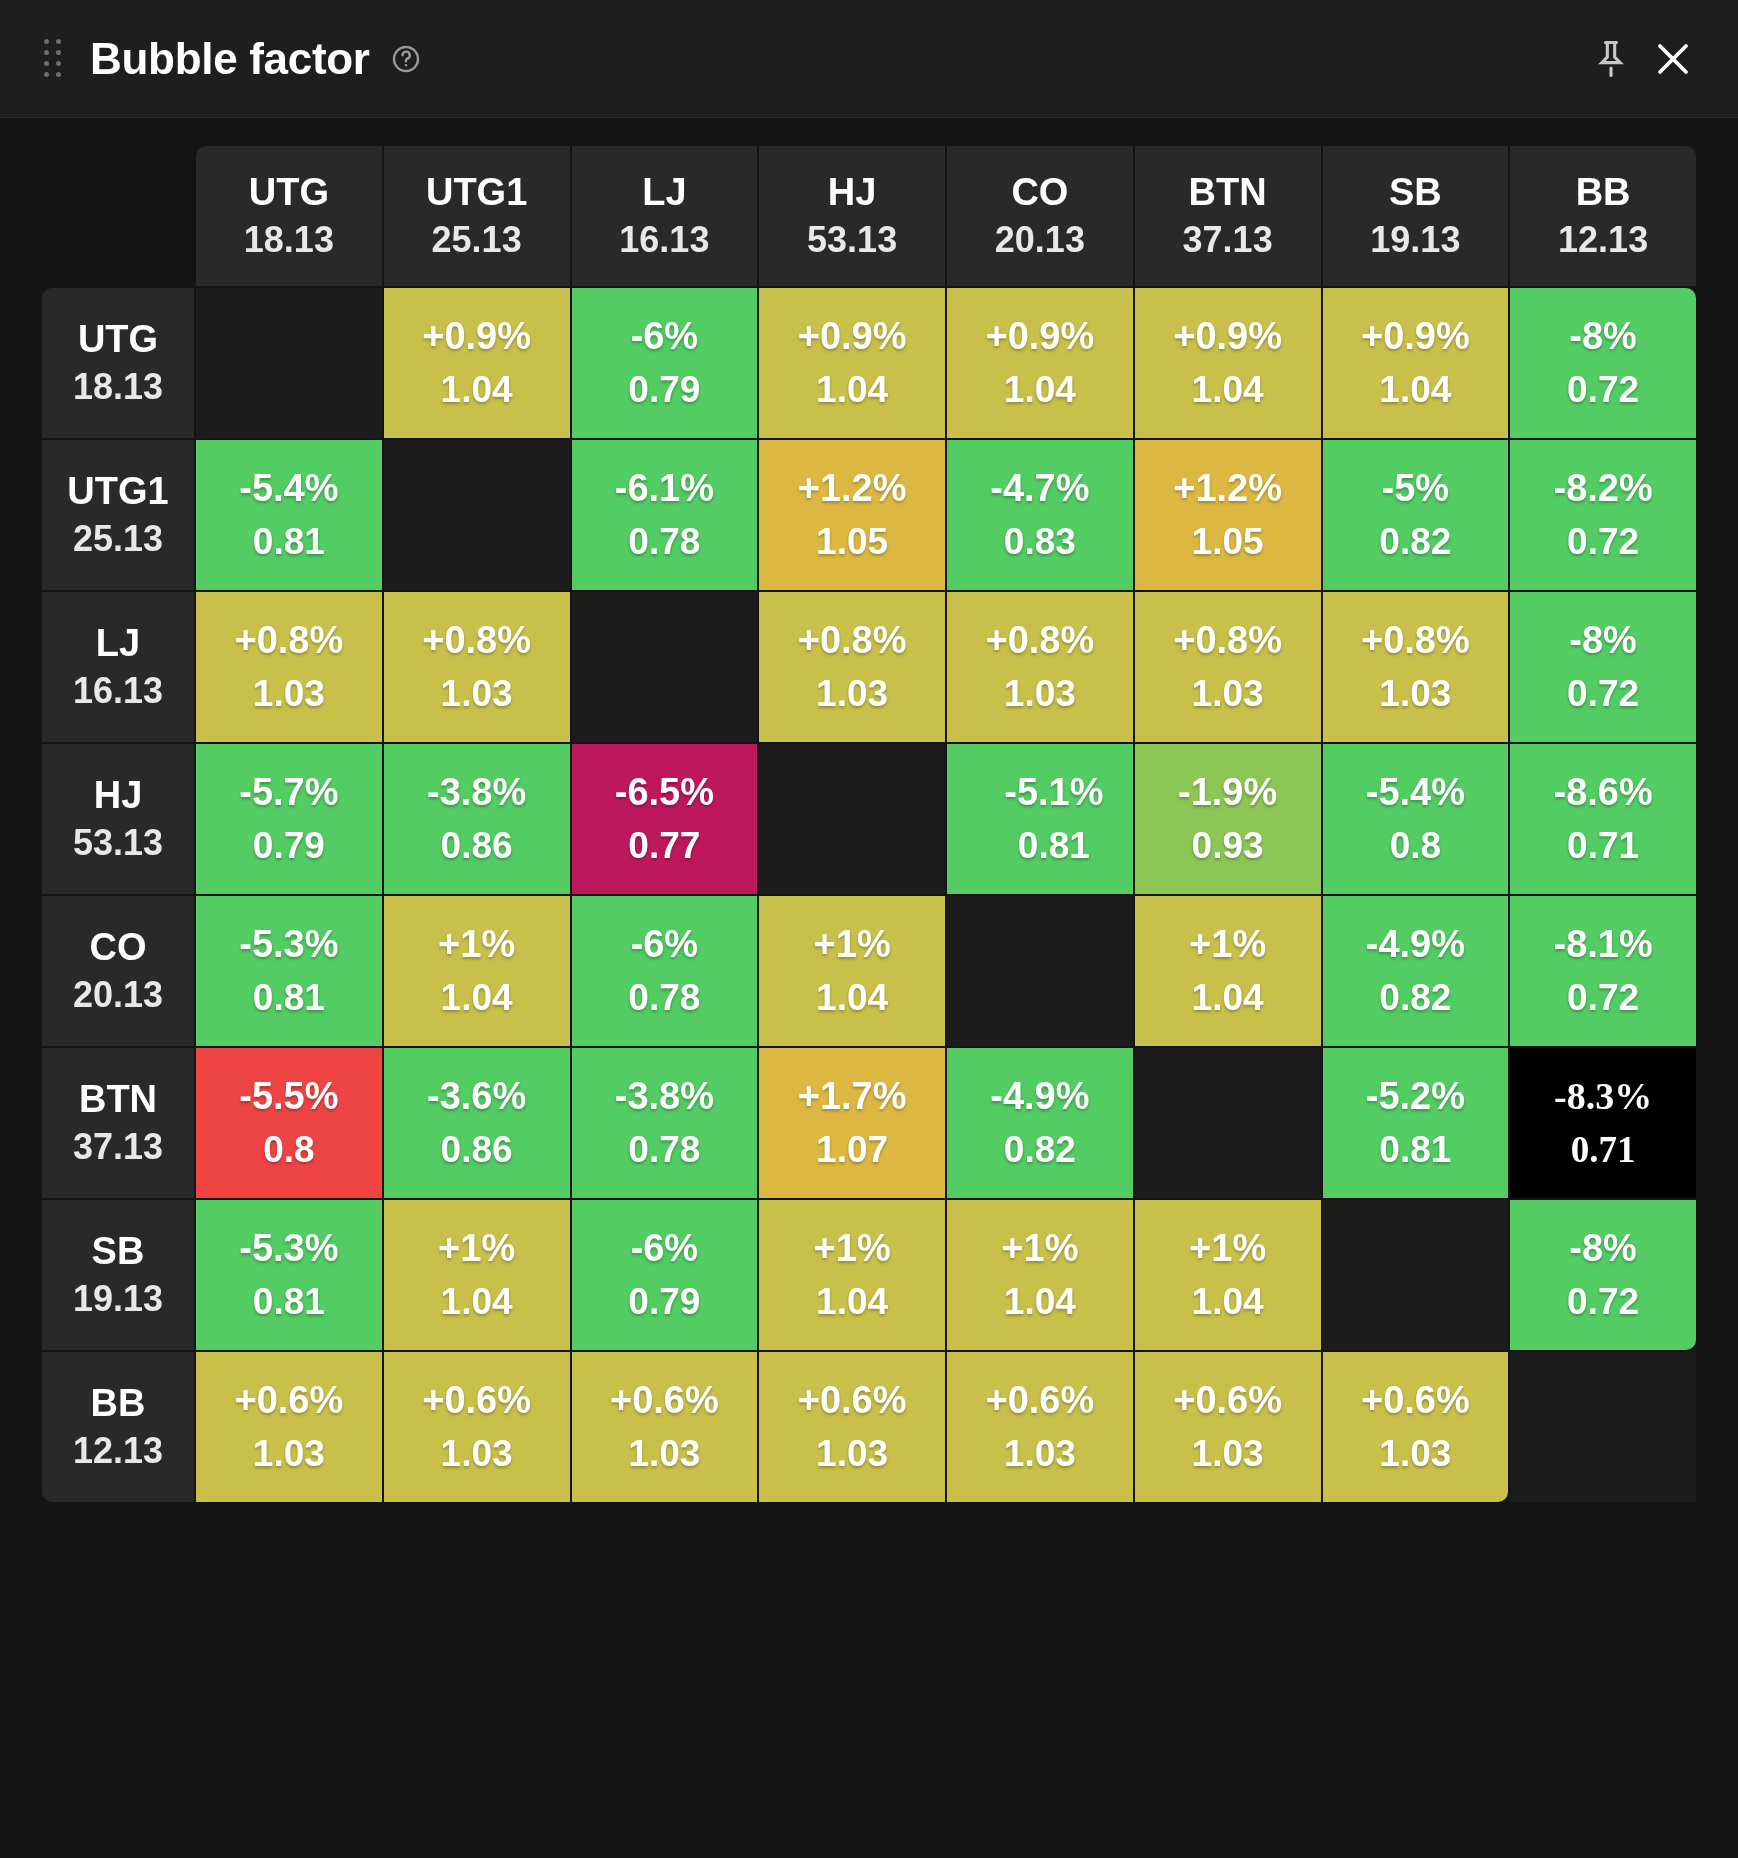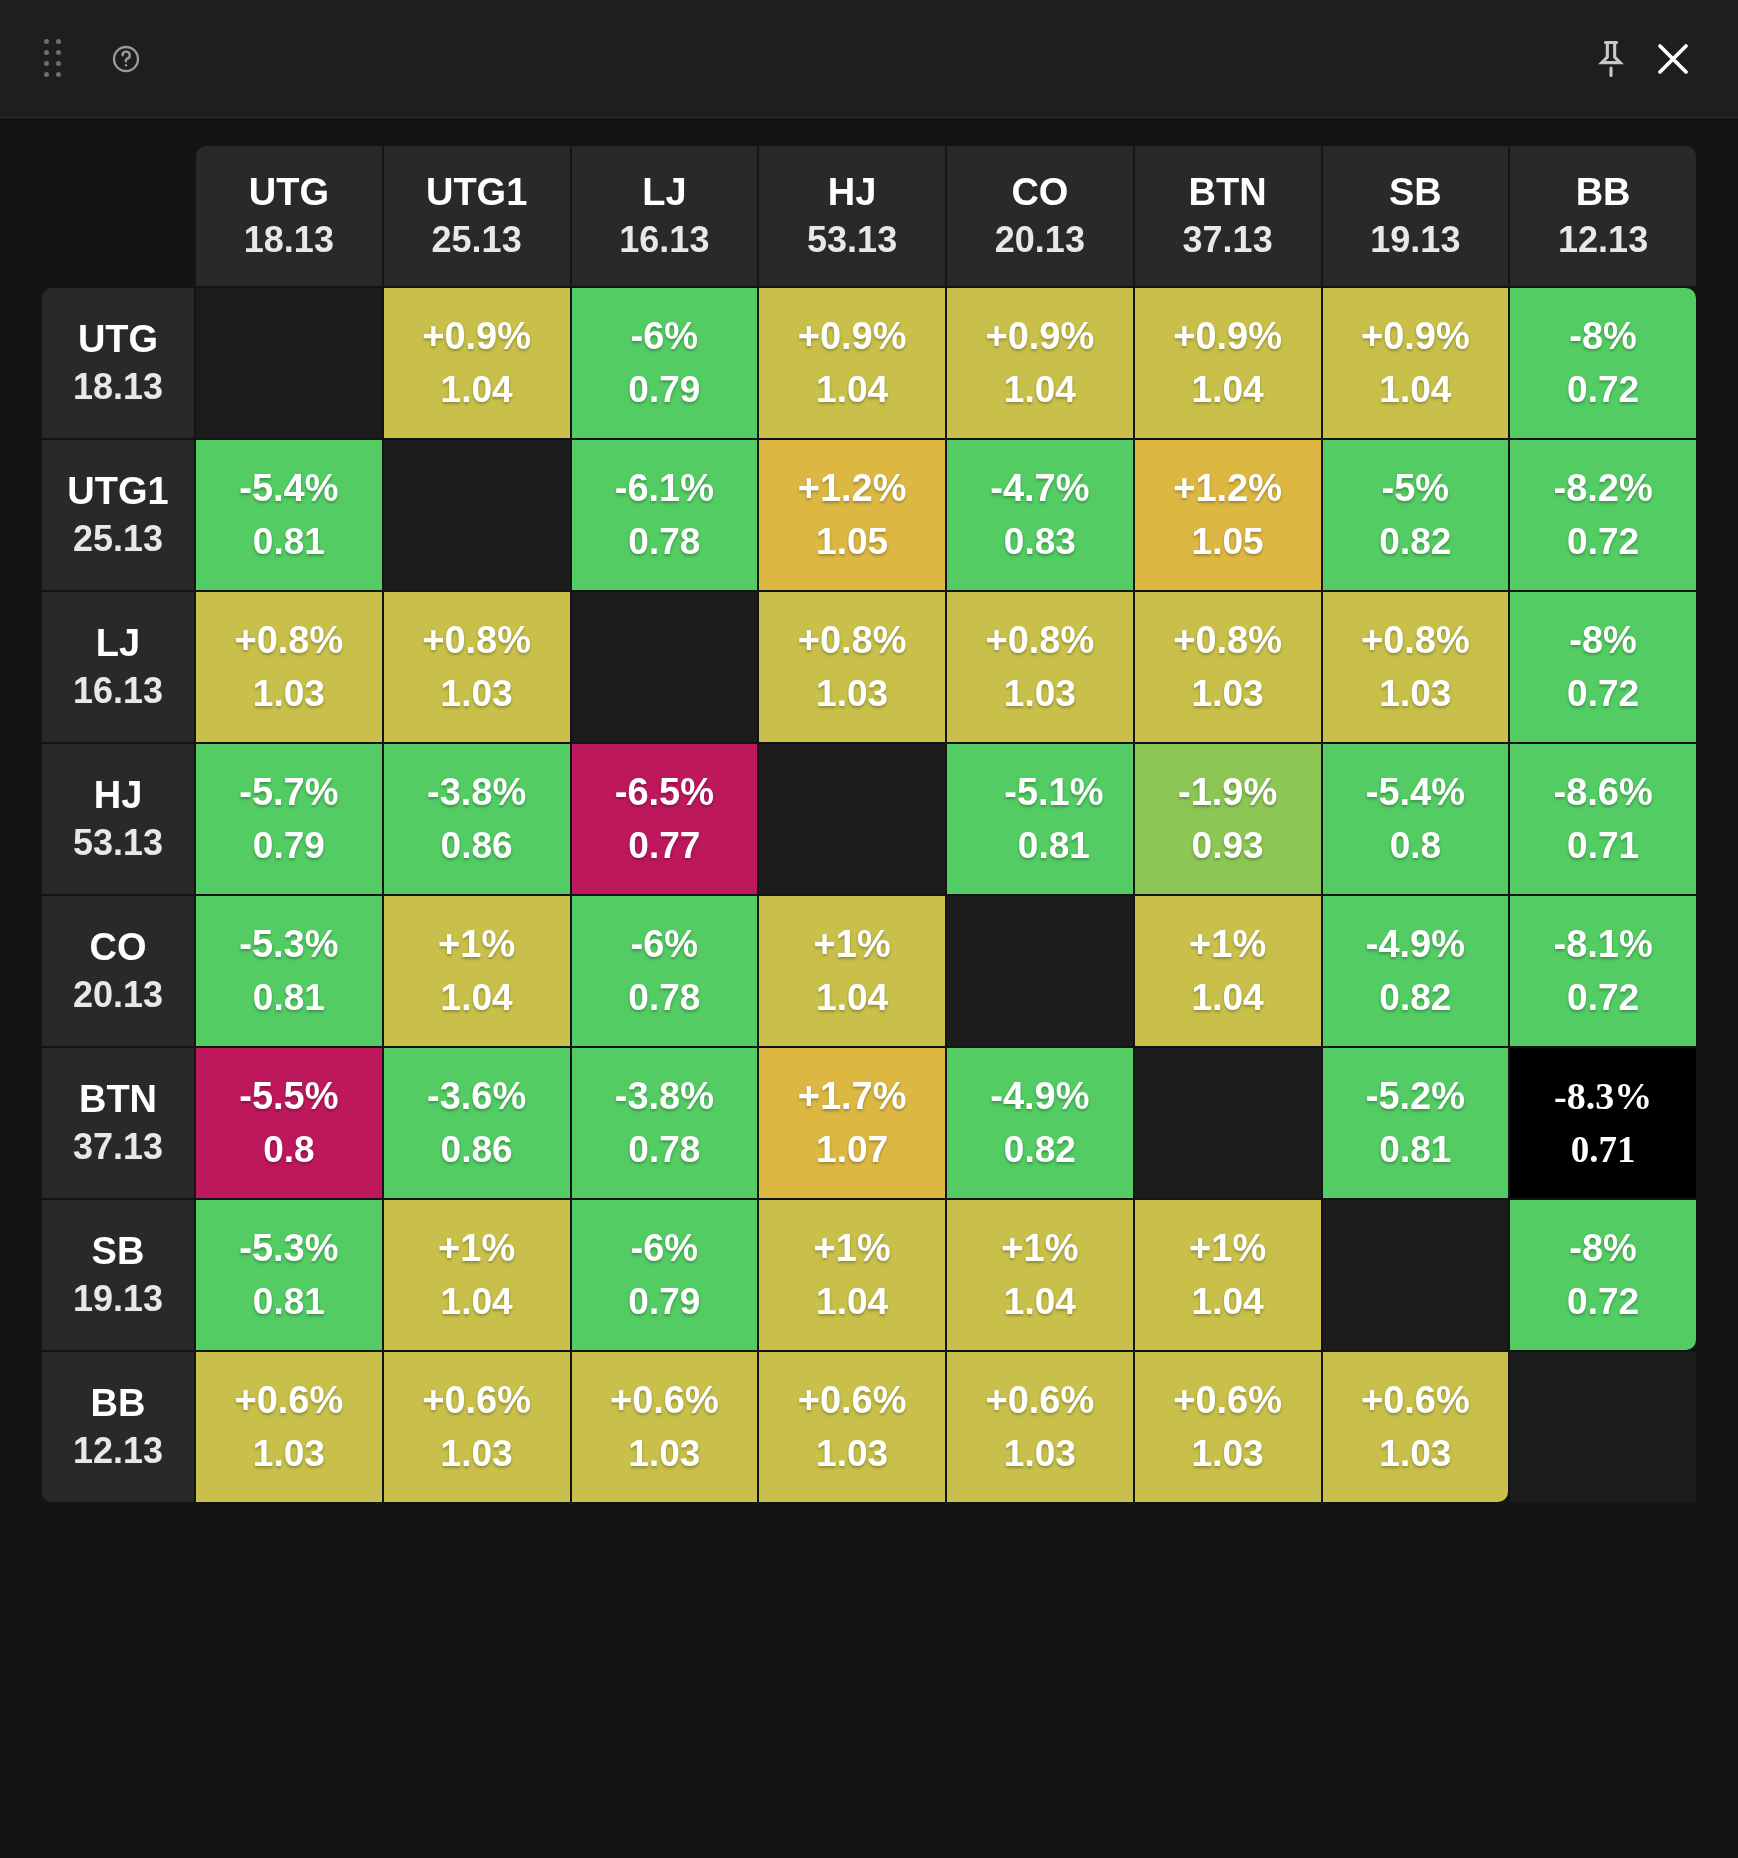--- a/index.html
+++ b/index.html
@@ -156,20 +156,21 @@
     <div class="drag-handle">
       <i></i>
         <i></i>
         <i></i>
         <i></i>
         <i></i>
         <i></i>
         <i></i>
         <i></i>
     </div>
+    <div class="win-title">Bubble factor</div>
     <span class="help-icon">
       <svg width="32" height="32" viewBox="0 0 24 24" fill="none" stroke="#9a9a9a" stroke-width="1.8">
         <circle cx="12" cy="12" r="9"></circle>
         <path d="M9.4 9.2a2.7 2.7 0 1 1 3.4 2.6c-.7.25-.9.8-.9 1.5v.4" stroke-linecap="round"></path>
         <circle cx="12" cy="16.7" r="0.9" fill="#9a9a9a" stroke="none"></circle>
       </svg>
     </span>
     <div class="titlebar-spacer"></div>
     <div class="tb-btn">
       <svg width="44" height="44" viewBox="0 0 24 24" fill="none" stroke="#c8c8c8" stroke-width="1.7" stroke-linecap="round">
@@ -407,21 +408,21 @@
             <td class="cell c-8" style="background: rgb(82, 204, 99);">
               <span class="pct">-8.1%</span>
               <span class="fac">0.72</span>
             </td>
           </tr>
           <tr class="r-6">
             <td class="row-head">
               <span class="head-pos">BTN</span>
               <span class="head-val">37.13</span>
             </td>
-            <td class="cell c-1" style="background: #be185d;">
+            <td class="cell c-1" style="background: #ef4444;">
               <span class="pct">-5.5%</span>
               <span class="fac">0.8</span>
             </td>
             <td class="cell c-2" style="background: rgb(82, 204, 99);">
               <span class="pct">-3.6%</span>
               <span class="fac">0.86</span>
             </td>
             <td class="cell c-3" style="background: rgb(82, 204, 99);">
               <span class="pct">-3.8%</span>
               <span class="fac">0.78</span>

